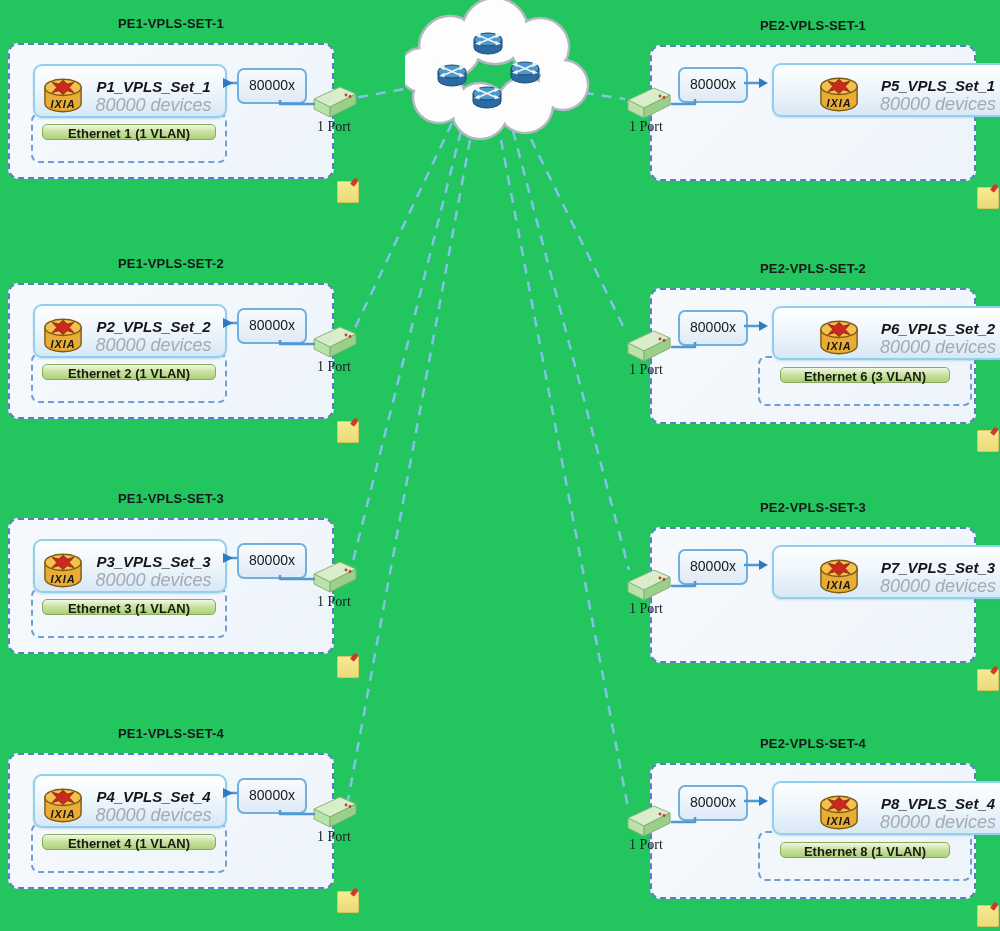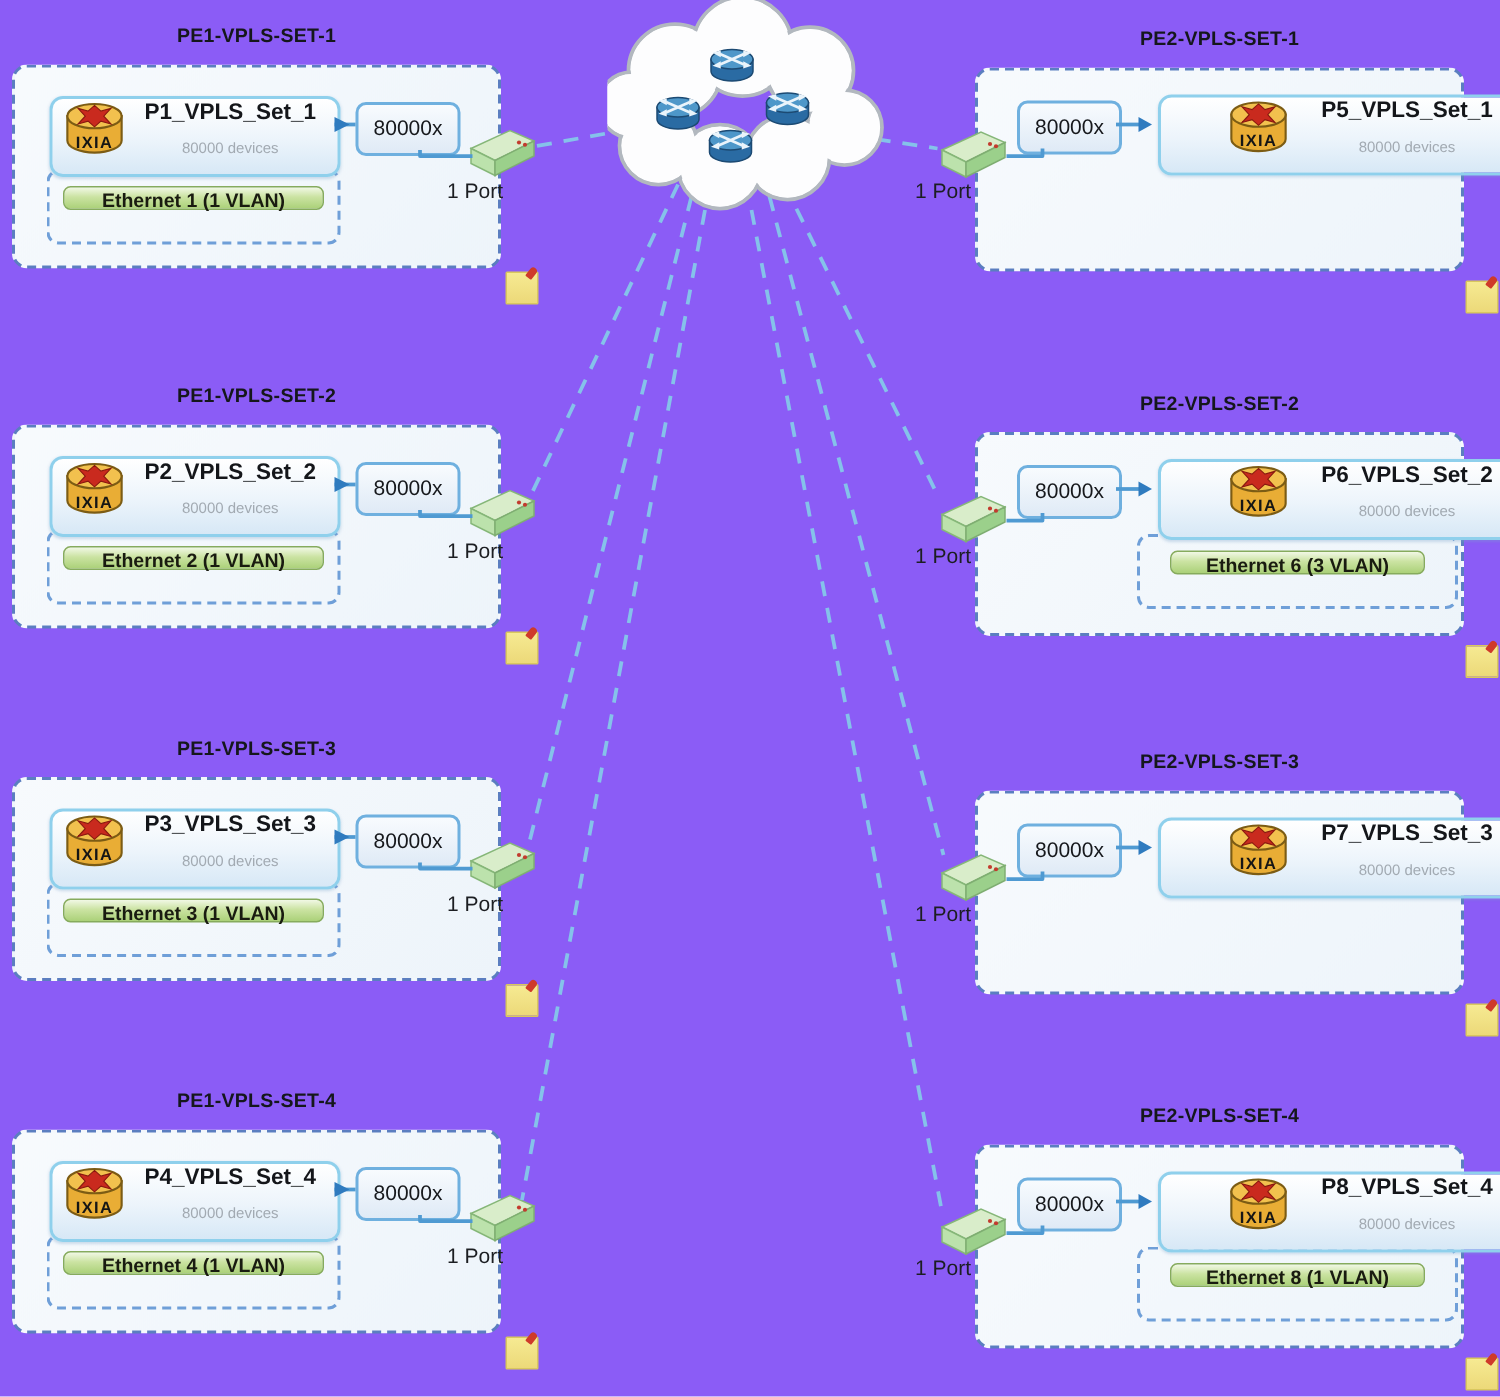--- a/index.html
+++ b/index.html
@@ -1,41 +1,41 @@
 <!DOCTYPE html>
 <html><head>
 <meta charset="utf-8">
 <style>
   html,body{margin:0;padding:0;background:#fff;}
-  .canvas{position:relative;width:1000px;height:931px;background:#8b5cf6;
+  .canvas{position:relative;width:1000px;height:931px;background:#22c55e;
           font-family:"Liberation Sans",sans-serif;overflow:hidden;}
   svg.wires{position:absolute;left:0;top:0;z-index:2;pointer-events:none;}
   .cloud{position:absolute;left:405px;top:0;width:185px;height:154px;z-index:3;}
 
   .set{position:absolute;width:322px;height:132px;border:2px dashed #5b7ec0;
        border-radius:10px;background:linear-gradient(135deg,#f7fafd,#edf4fa);z-index:1;}
   .set-title{position:absolute;left:-30px;right:-30px;top:-29px;text-align:center;
              font-size:13px;font-weight:bold;color:#15171c;letter-spacing:.2px;}
   .device-box{position:absolute;height:50px;border:2px solid #8fd0ec;border-radius:9px;
               background:linear-gradient(#ffffff,#ecf4fb 55%,#d7e8f6);
-              display:flex;align-items:flex-start;z-index:2;box-shadow:0 1px 2px rgba(120,160,200,.35);cursor:pointer;}
+              display:flex;align-items:flex-end;z-index:2;box-shadow:0 1px 2px rgba(120,160,200,.35);cursor:pointer;font-style:italic;}
   .ixia{width:46px;height:40px;margin-left:5px;flex:0 0 auto;}
   .device-text{flex:1;text-align:center;padding-right:4px;line-height:1.15;}
   .device-name{font-size:15px;font-weight:bold;color:#14161a;}
-  .device-count{font-size:10px;color:#a2aab2;margin-top:11px;}
+  .device-count{font-size:18px;color:#a2aab2;}
   .eth-box{position:absolute;height:46px;border:2px dashed #6f9fd8;border-radius:8px;z-index:1;}
   .eth-btn{display:block;margin:9px auto 0;width:174px;height:16px;
            border:1px solid #86ab5d;border-radius:5px;cursor:pointer;
            background:linear-gradient(#f1f8e5,#cbe3a2 45%,#abd179);
            font-family:"Liberation Sans",sans-serif;font-size:13px;font-weight:600;color:#191b10;}
   .mult-box{position:absolute;width:66px;height:32px;border:2px solid #6fb0df;border-radius:7px;
             background:linear-gradient(#f8fbfe,#dfeaf6);text-align:center;line-height:30px;
             font-size:14px;color:#16181c;z-index:2;cursor:pointer;}
   .port{position:absolute;width:44px;height:32px;z-index:3;cursor:pointer;}
-  .port-label{position:absolute;width:72px;font-size:14px;color:#1c1e22;}
+  .port-label{position:absolute;width:72px;text-align:center;font-size:14px;color:#1c1e22;font-family:Liberation Serif, serif;}
   .note{position:absolute;width:20px;height:20px;background:linear-gradient(#f6ea92,#ecd979);
         border:1px solid #d9c75e;border-radius:1px;z-index:2;cursor:pointer;}
   .note::after{content:"";position:absolute;top:-4px;right:1px;width:5px;height:8px;
                background:#cf3a2a;border-radius:3px 3px 1px 1px;transform:rotate(38deg);}
 
   .set-left  .device-box{left:23px;top:19px;width:190px;}
   .set-right .device-box{left:120px;top:16px;width:207px;padding-left:37px;}
   .set-left  .eth-box{left:21px;top:68px;width:192px;}
   .set-right .eth-box{left:106px;top:66px;width:210px;}
   .set-right .eth-btn{width:170px;}

